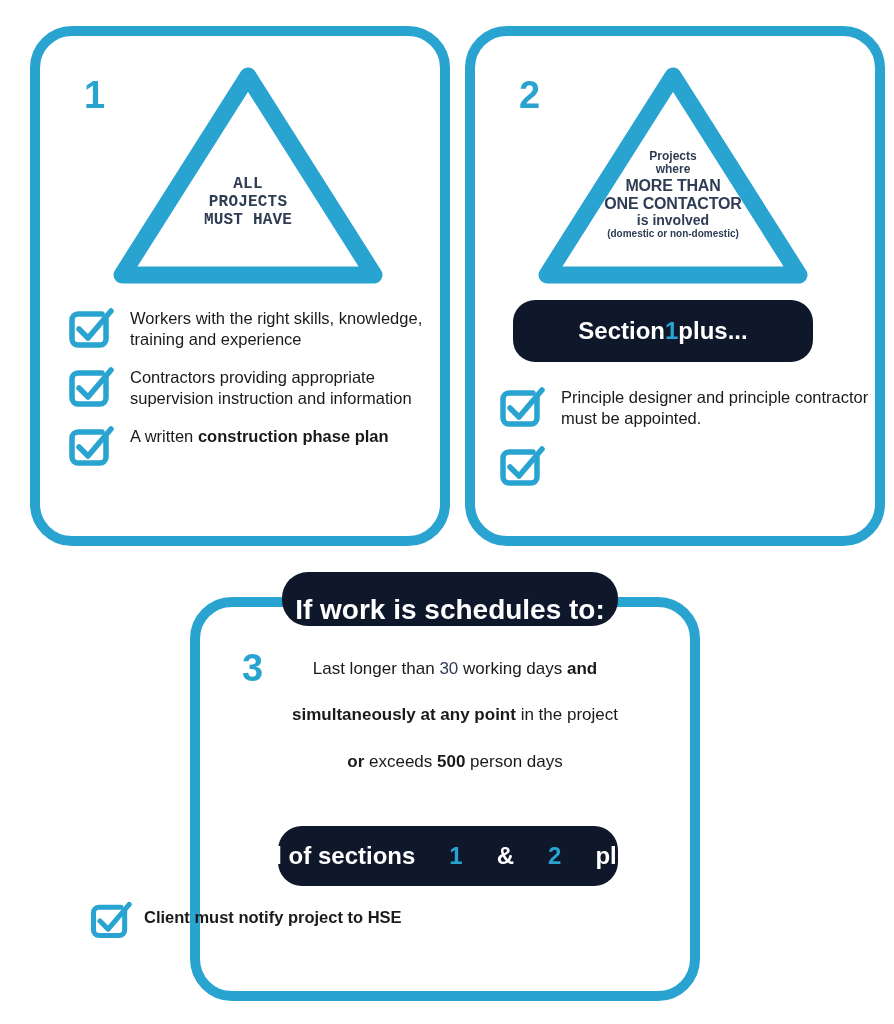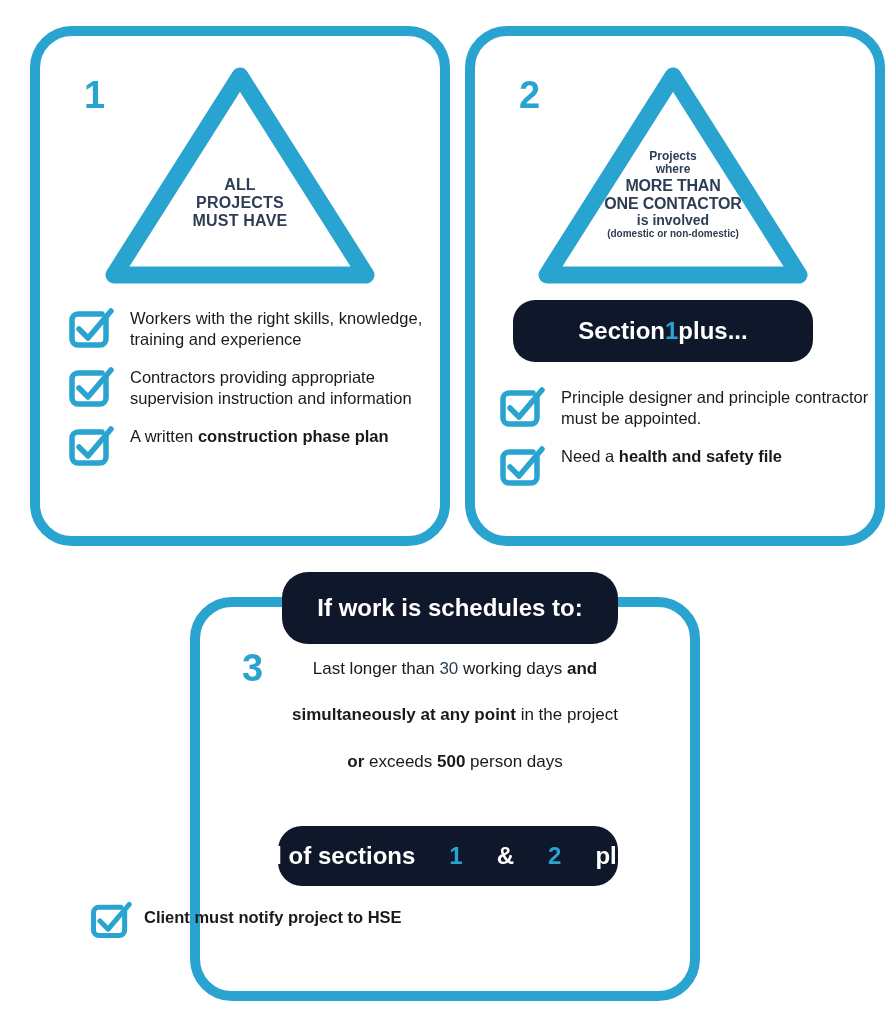--- a/index.html
+++ b/index.html
@@ -44,21 +44,21 @@
   #card-1 .card-number { left: 44px; top: 40px; }
   #card-2 .card-number { left: 44px; top: 40px; }
   #card-3 .card-number { left: 42px; top: 42px; }
 
   
   .triangle-wrap {
     position: absolute;
     width: 280px;
     height: 235px;
   }
-  #card-1 .triangle-wrap { left: 60px;  top: 22px; }
+  #card-1 .triangle-wrap { left: 68px;  top: 22px; font-family: Liberation Mono, monospace; }
   #card-2 .triangle-wrap { left: 58px;  top: 22px; }
 
   .triangle-wrap svg {
     position: absolute;
     left: 0; top: 0;
     width: 280px;
     height: 235px;
   }
 
   .triangle-text {
@@ -101,24 +101,25 @@
   .banner .hl { color: #29a3cf; }
 
   #banner-section1 {
     left: 513px; top: 300px;
     width: 300px; height: 62px;
     font-size: 24px;
     border-radius: 22px;
   }
   #banner-sched {
     left: 282px; top: 572px;
-    width: 336px; height: 72px;
-    font-size: 24px;
+    width: 336px; height: 54px;
+    font-size: 28px;
     border-radius: 26px;
     z-index: 5;
+    align-items: flex-end;
   }
   #banner-allsections {
     left: 278px; top: 826px;
     width: 340px; height: 60px;
     font-size: 24px;
     border-radius: 24px;
     gap: 34px;
   }
 
   
@@ -269,21 +270,20 @@
         </span>
       </div>
 
       <div class="check-item">
         <span class="check-icon">
           <svg viewBox="0 0 48 44">
             <path d="M40 12 V33 a6 6 0 0 1 -6 6 H12 a6 6 0 0 1 -6 -6 V14 a6 6 0 0 1 6 -6 H36" fill="none" stroke="#29a3cf" stroke-width="5.5" stroke-linecap="round"></path>
             <path d="M13 23 L22 32 L45 5" fill="none" stroke="#29a3cf" stroke-width="5.5" stroke-linecap="round" stroke-linejoin="round"></path>
           </svg>
         </span>
-        <span class="check-text"><span>Need a </span><b>health and safety file</b></span>
       </div>
 
     </div>
   </div>
 
   <div class="banner" id="banner-section1">
     <span>Section </span>
       <span class="hl">1</span>
       <span> plus...</span>
   </div>

